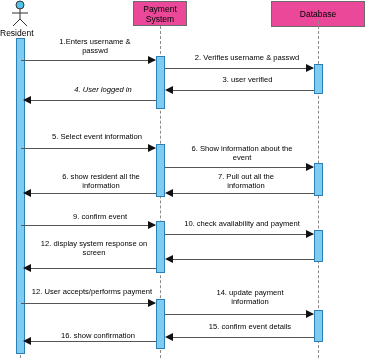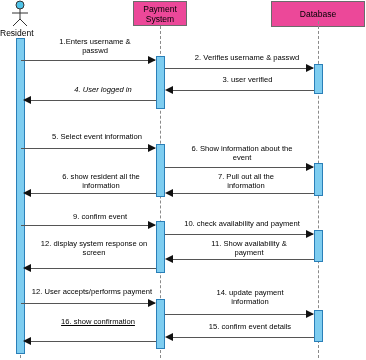--- a/index.html
+++ b/index.html
@@ -161,22 +161,20 @@
   <div class="arrowhead left" style="left:23px; top:189px;"></div>
 
   <div class="msg-label" style="left:45px; top:212px; width:110px;">9. confirm event</div>
   <div class="msg-line" style="left:21px; top:225px; width:134px;"></div>
   <div class="arrowhead right" style="left:148px; top:221px;"></div>
 
   <div class="msg-label" style="left:172px; top:219px; width:140px;">10. check availability and payment</div>
   <div class="msg-line" style="left:165px; top:234px; width:148px;"></div>
   <div class="arrowhead right" style="left:306px; top:230px;"></div>
 
-  <div class="msg-label" style="left:190px; top:239px; width:118px;">11. Show availability &amp;
-payment</div>
   <div class="msg-line" style="left:170px; top:259px; width:144px;"></div>
   <div class="arrowhead left" style="left:165px; top:255px;"></div>
 
   <div class="msg-label" style="left:30px; top:239px; width:128px;">12. display system response on
 screen</div>
   <div class="msg-line" style="left:30px; top:268px; width:126px;"></div>
   <div class="arrowhead left" style="left:23px; top:264px;"></div>
 
   <div class="msg-label" style="left:26px; top:287px; width:132px;">12. User accepts/performs payment</div>
   <div class="msg-line" style="left:21px; top:303px; width:134px;"></div>
@@ -184,17 +182,17 @@
 
   <div class="msg-label" style="left:196px; top:288px; width:108px;">14. update payment
 information</div>
   <div class="msg-line" style="left:165px; top:314px; width:148px;"></div>
   <div class="arrowhead right" style="left:306px; top:310px;"></div>
 
   <div class="msg-label" style="left:190px; top:322px; width:120px;">15. confirm event details</div>
   <div class="msg-line" style="left:170px; top:337px; width:144px;"></div>
   <div class="arrowhead left" style="left:165px; top:333px;"></div>
 
-  <div class="msg-label" style="left:42px; top:317px; width:112px;text-decoration:underline;">16. show confirmation</div>
+  <div class="msg-label" style="left:42px; top:331px; width:112px;">16. show confirmation</div>
   <div class="msg-line" style="left:30px; top:341px; width:126px;"></div>
   <div class="arrowhead left" style="left:23px; top:337px;"></div>
 
 </div>
 
 </body></html>

